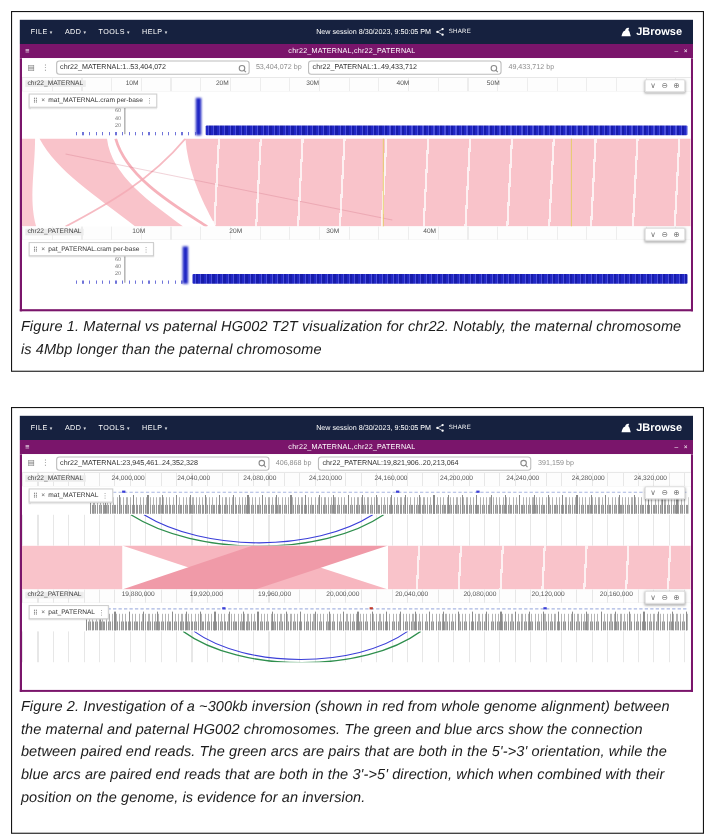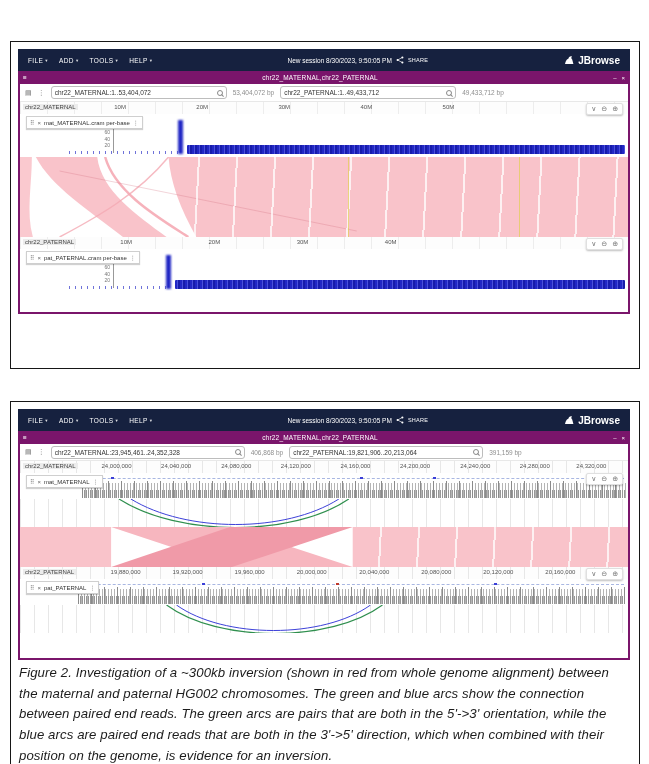--- a/index.html
+++ b/index.html
@@ -1,17 +1,17 @@
 <!DOCTYPE html>
 <html><head>
 <meta charset="utf-8">
 <style>
   html,body{margin:0;padding:0;}
   body{width:649px;height:764px;background:#ffffff;font-family:"Liberation Sans",sans-serif;position:relative;overflow:hidden;}
-  .figure{position:absolute;border:1px solid #161616;background:#fff;margin-top:31px;}
+  .figure{position:absolute;border:1px solid #161616;background:#fff;}
   #figure1{left:10px;top:10px;width:628px;height:326px;}
   #figure2{left:10px;top:370px;width:628px;height:386px;}
   .shot{position:absolute;left:7px;top:7px;width:612px;background:#fff;}
   
   .appbar{height:22px;background:#16213f;display:flex;align-items:center;color:#fff;}
   .menuwrap{display:flex;gap:11px;margin-left:10px;}
   .menuitem{font-size:6.5px;letter-spacing:.4px;display:flex;align-items:center;gap:2px;}
   .caret{font-size:4.5px;opacity:.85;}
   .sessionwrap{flex:1;display:flex;align-items:center;justify-content:center;gap:4px;}
   .session{font-size:6.5px;}
@@ -205,20 +205,21 @@
               <div>20</div>
           </div>
           <div class="yaxisline" style="left:93px;top:3px;height:36px;"></div>
           <div class="covlow" style="left:8%;width:16%;bottom:3px;"></div>
           <div class="covspike" style="left:24%;bottom:3px;height:34px;"></div>
           <div class="covband" style="left:25.5%;right:0.5%;bottom:3px;"></div>
         </div>
       </div>
     </div>
   </div>
+  <div class="caption">Figure 1. Maternal vs paternal HG002 T2T visualization for chr22. Notably, the maternal chromosome is 4Mbp longer than the paternal chromosome</div>
 </div>
 
 <div class="figure" id="figure2">
   <div class="shot">
 
     <div class="appbar">
       <div class="menuwrap">
         <span class="menuitem">
             <span>FILE</span>
             <span class="caret">▾</span>

